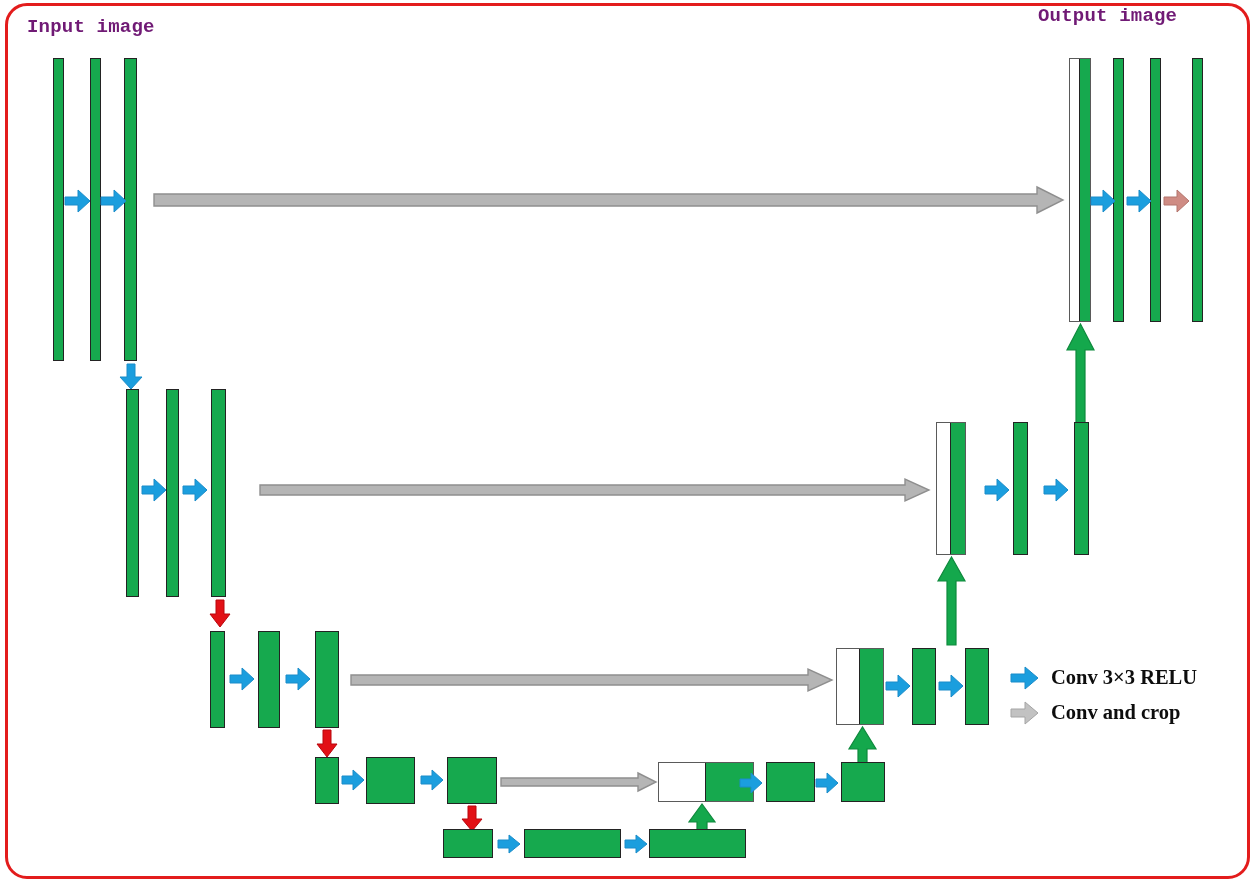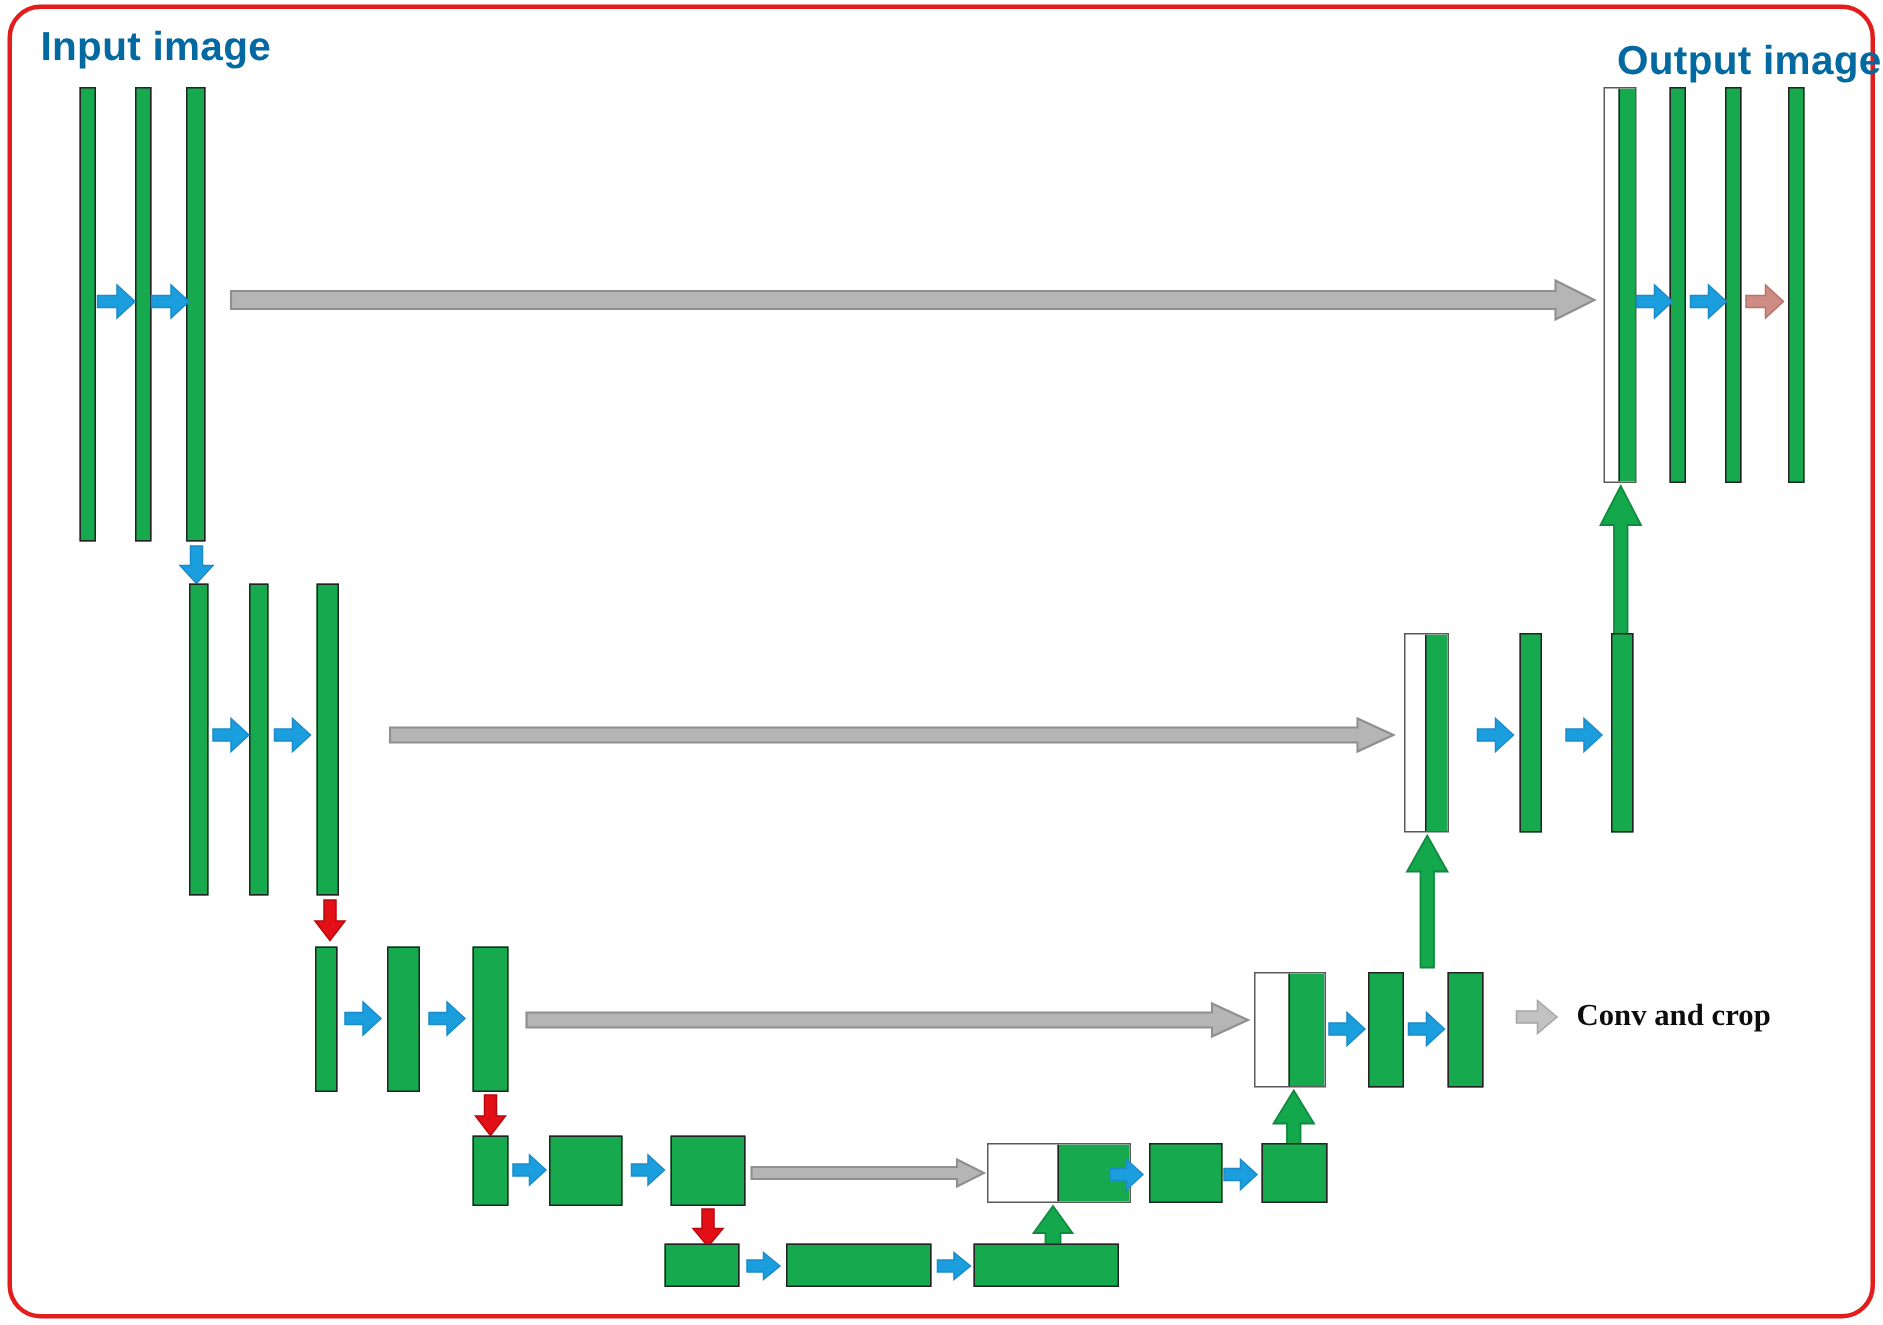--- a/index.html
+++ b/index.html
@@ -23,24 +23,24 @@
     left: 5px;
     top: 3px;
     width: 1245px;
     height: 876px;
     border: 3px solid #e31c1c;
     border-radius: 22px;
     pointer-events: none;
   }
   .title {
     position: absolute;
-    font-family: Liberation Sans, sans-serif;
+    font-family: Liberation Mono, monospace;
     font-weight: bold;
-    font-size: 27px;
-    color: #0369a1;
+    font-size: 19px;
+    color: #701a75;
     letter-spacing: 0.2px;
     white-space: nowrap;
   }
   
   .block {
     position: absolute;
     background: #16a94e;
     border: 1.6px solid #232323;
   }
   .block.concat {
@@ -87,21 +87,21 @@
   }
 </style>
 </head>
 <body>
 
 <div id="canvas">
 
   <div id="frame"></div>
 
   <div class="title" style="left:27px; top:16px;">Input image</div>
-  <div class="title" style="left:1038px; top:25px;margin-left:40px;">Output image</div>
+  <div class="title" style="left:1038px; top:5px;">Output image</div>
 
   <div class="block" style="left:53px;  top:58px;  width:11px; height:303px;"></div>
   <div class="block" style="left:90px;  top:58px;  width:11px; height:303px;"></div>
   <div class="block" style="left:124px; top:58px;  width:13px; height:303px;"></div>
 
   <svg class="arrow-svg" style="left:64px; top:188px;" width="28" height="26" viewBox="0 0 28 26">
     <path d="M1 9 H14 V2 L26 13 L14 24 V17 H1 Z" fill="#1b9ede" stroke="#1b8cc9" stroke-width="1"></path>
   </svg>
   <svg class="arrow-svg" style="left:100px; top:188px;" width="28" height="26" viewBox="0 0 28 26">
     <path d="M1 9 H14 V2 L26 13 L14 24 V17 H1 Z" fill="#1b9ede" stroke="#1b8cc9" stroke-width="1"></path>
@@ -251,20 +251,28 @@
 
   <svg class="arrow-svg" style="left:497px; top:834px;" width="24" height="20" viewBox="0 0 24 20">
     <path d="M1 6 H12 V1 L23 10 L12 19 V14 H1 Z" fill="#1b9ede" stroke="#1b8cc9" stroke-width="1"></path>
   </svg>
   <svg class="arrow-svg" style="left:624px; top:834px;" width="24" height="20" viewBox="0 0 24 20">
     <path d="M1 6 H12 V1 L23 10 L12 19 V14 H1 Z" fill="#1b9ede" stroke="#1b8cc9" stroke-width="1"></path>
   </svg>
 
   <div id="legend">
 
+    <div class="legend-row">
+      <span class="legend-icon">
+        <svg width="30" height="24" viewBox="0 0 30 24">
+          <path d="M1 8 H15 V1 L28 12 L15 23 V16 H1 Z" fill="#1b9ede" stroke="#1b8cc9" stroke-width="1"></path>
+        </svg>
+      </span>
+      <span class="legend-label">Conv 3×3 RELU</span>
+    </div>
 
     <div class="legend-row">
       <span class="legend-icon">
         <svg width="30" height="24" viewBox="0 0 30 24">
           <path d="M1 8 H15 V1 L28 12 L15 23 V16 H1 Z" fill="#c2c2c2" stroke="#a5a5a5" stroke-width="1"></path>
         </svg>
       </span>
       <span class="legend-label">Conv and crop</span>
     </div>
 

